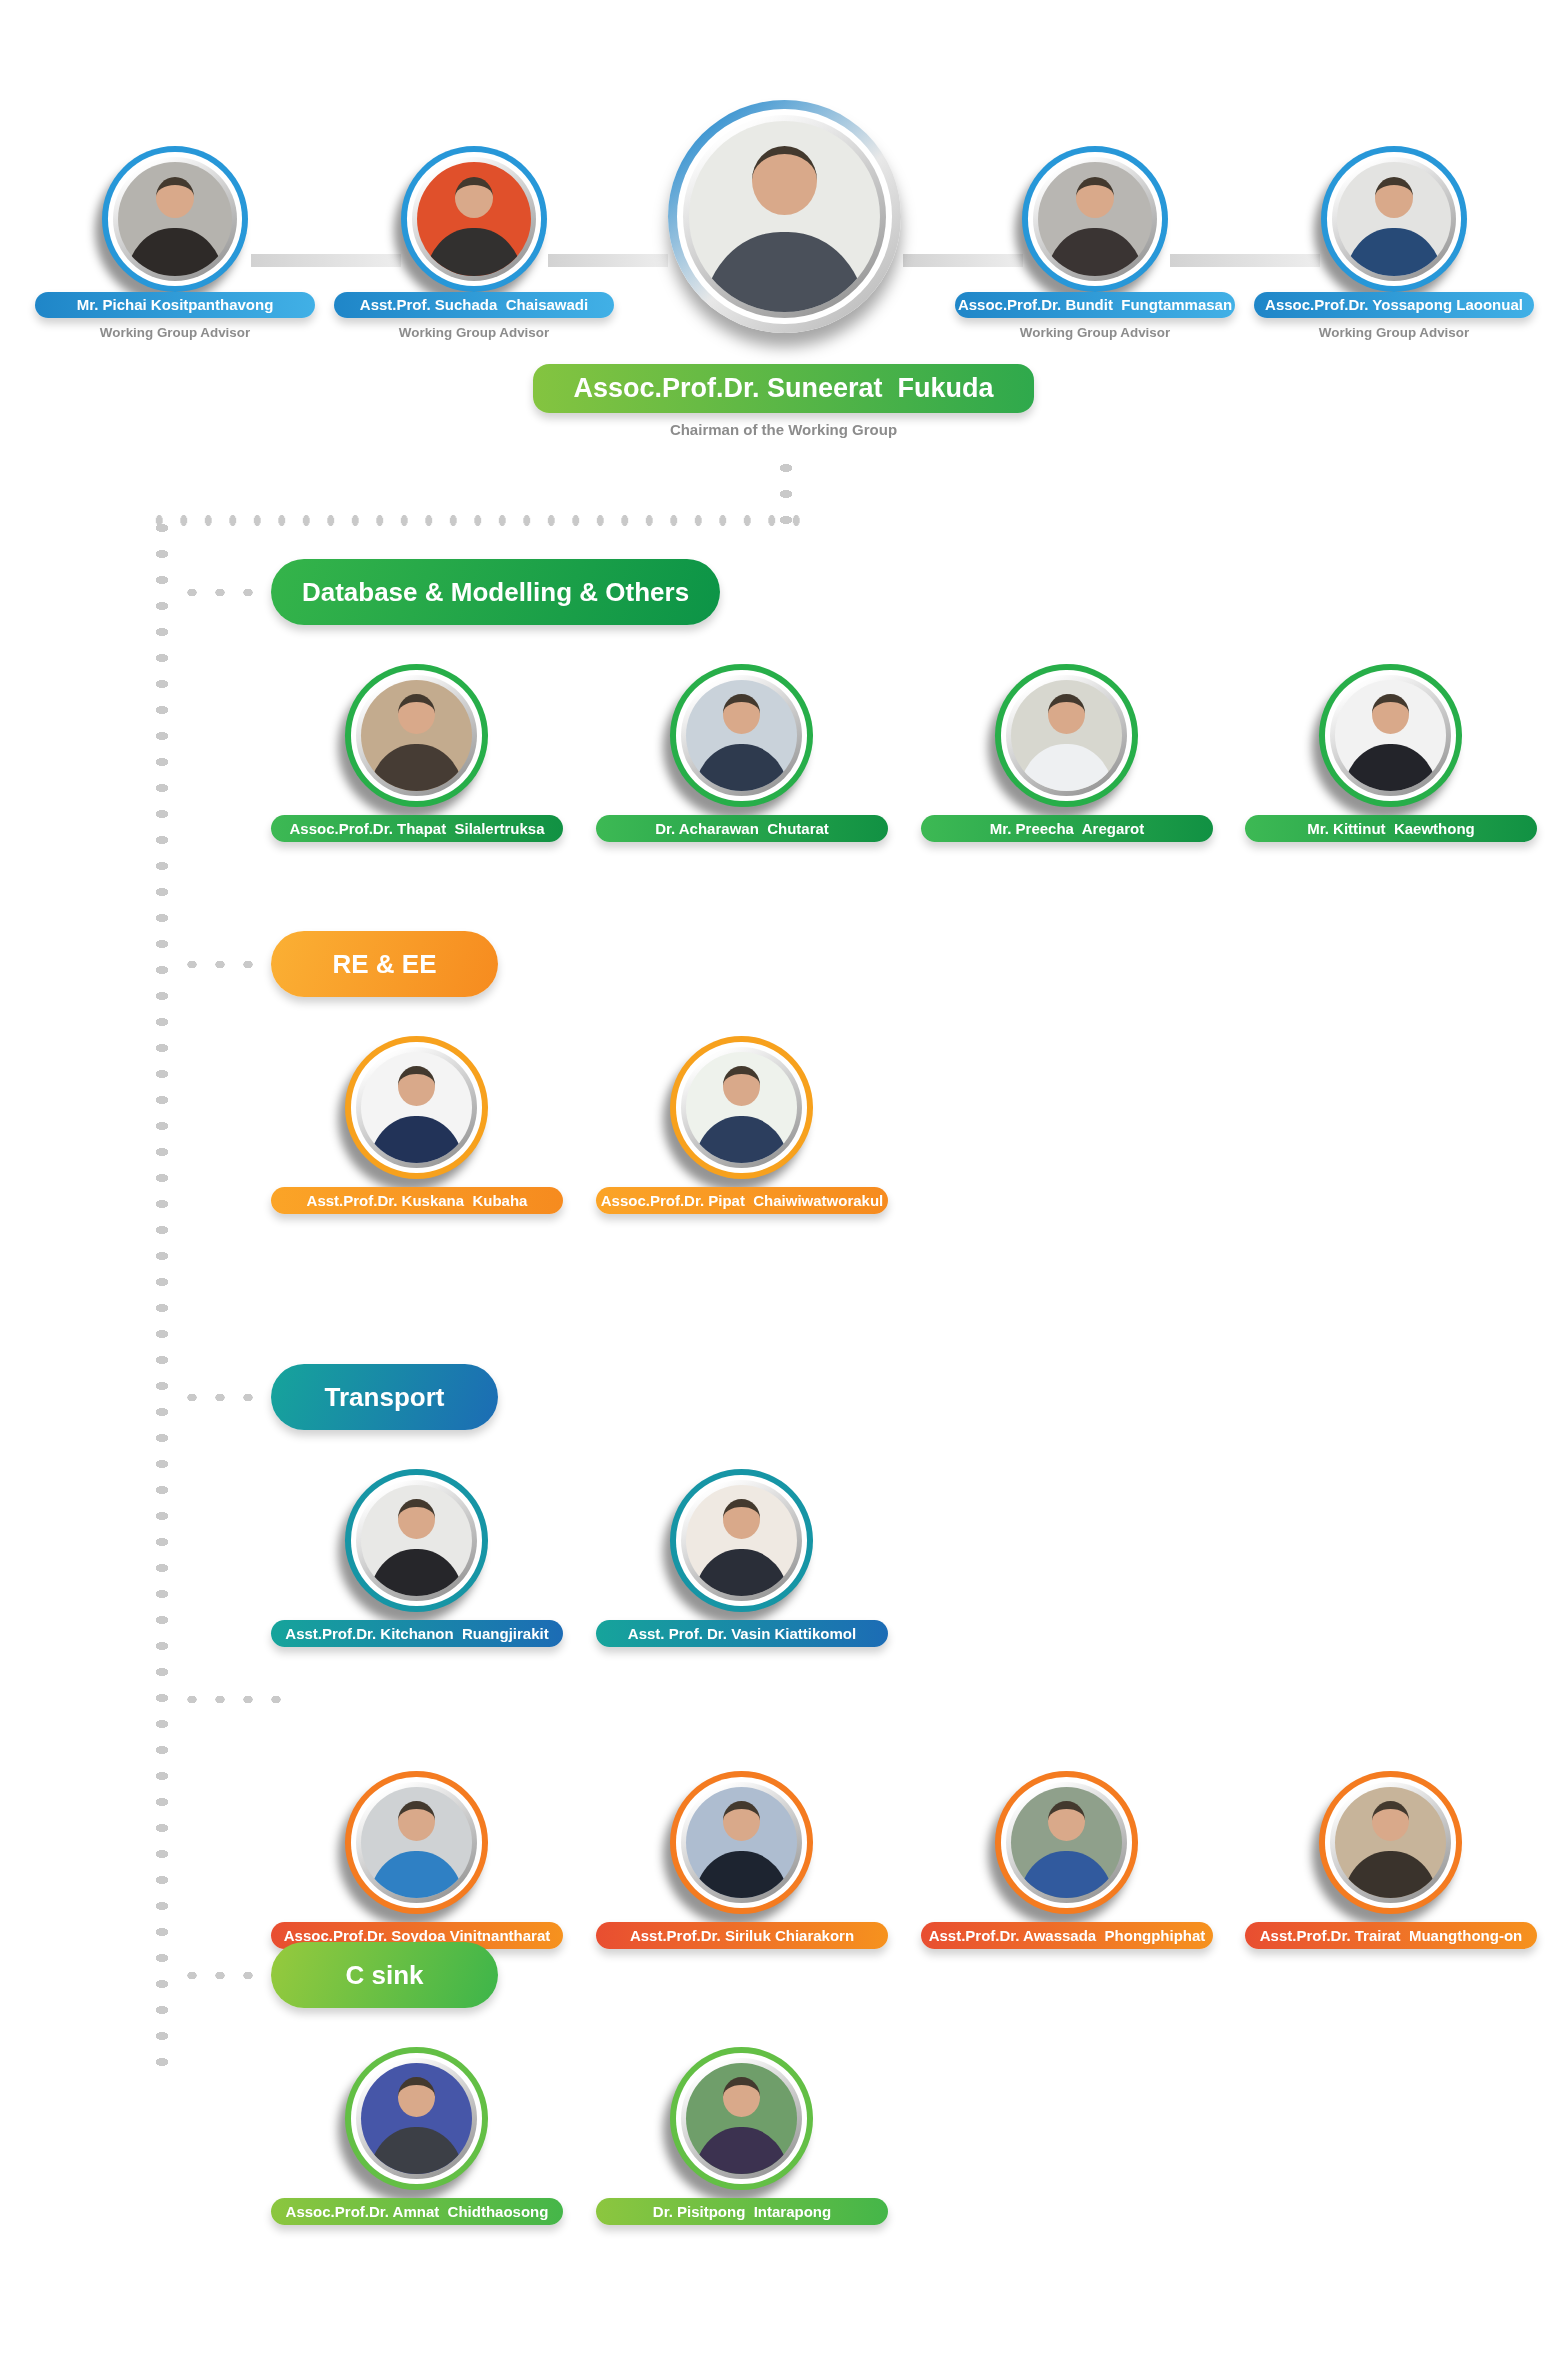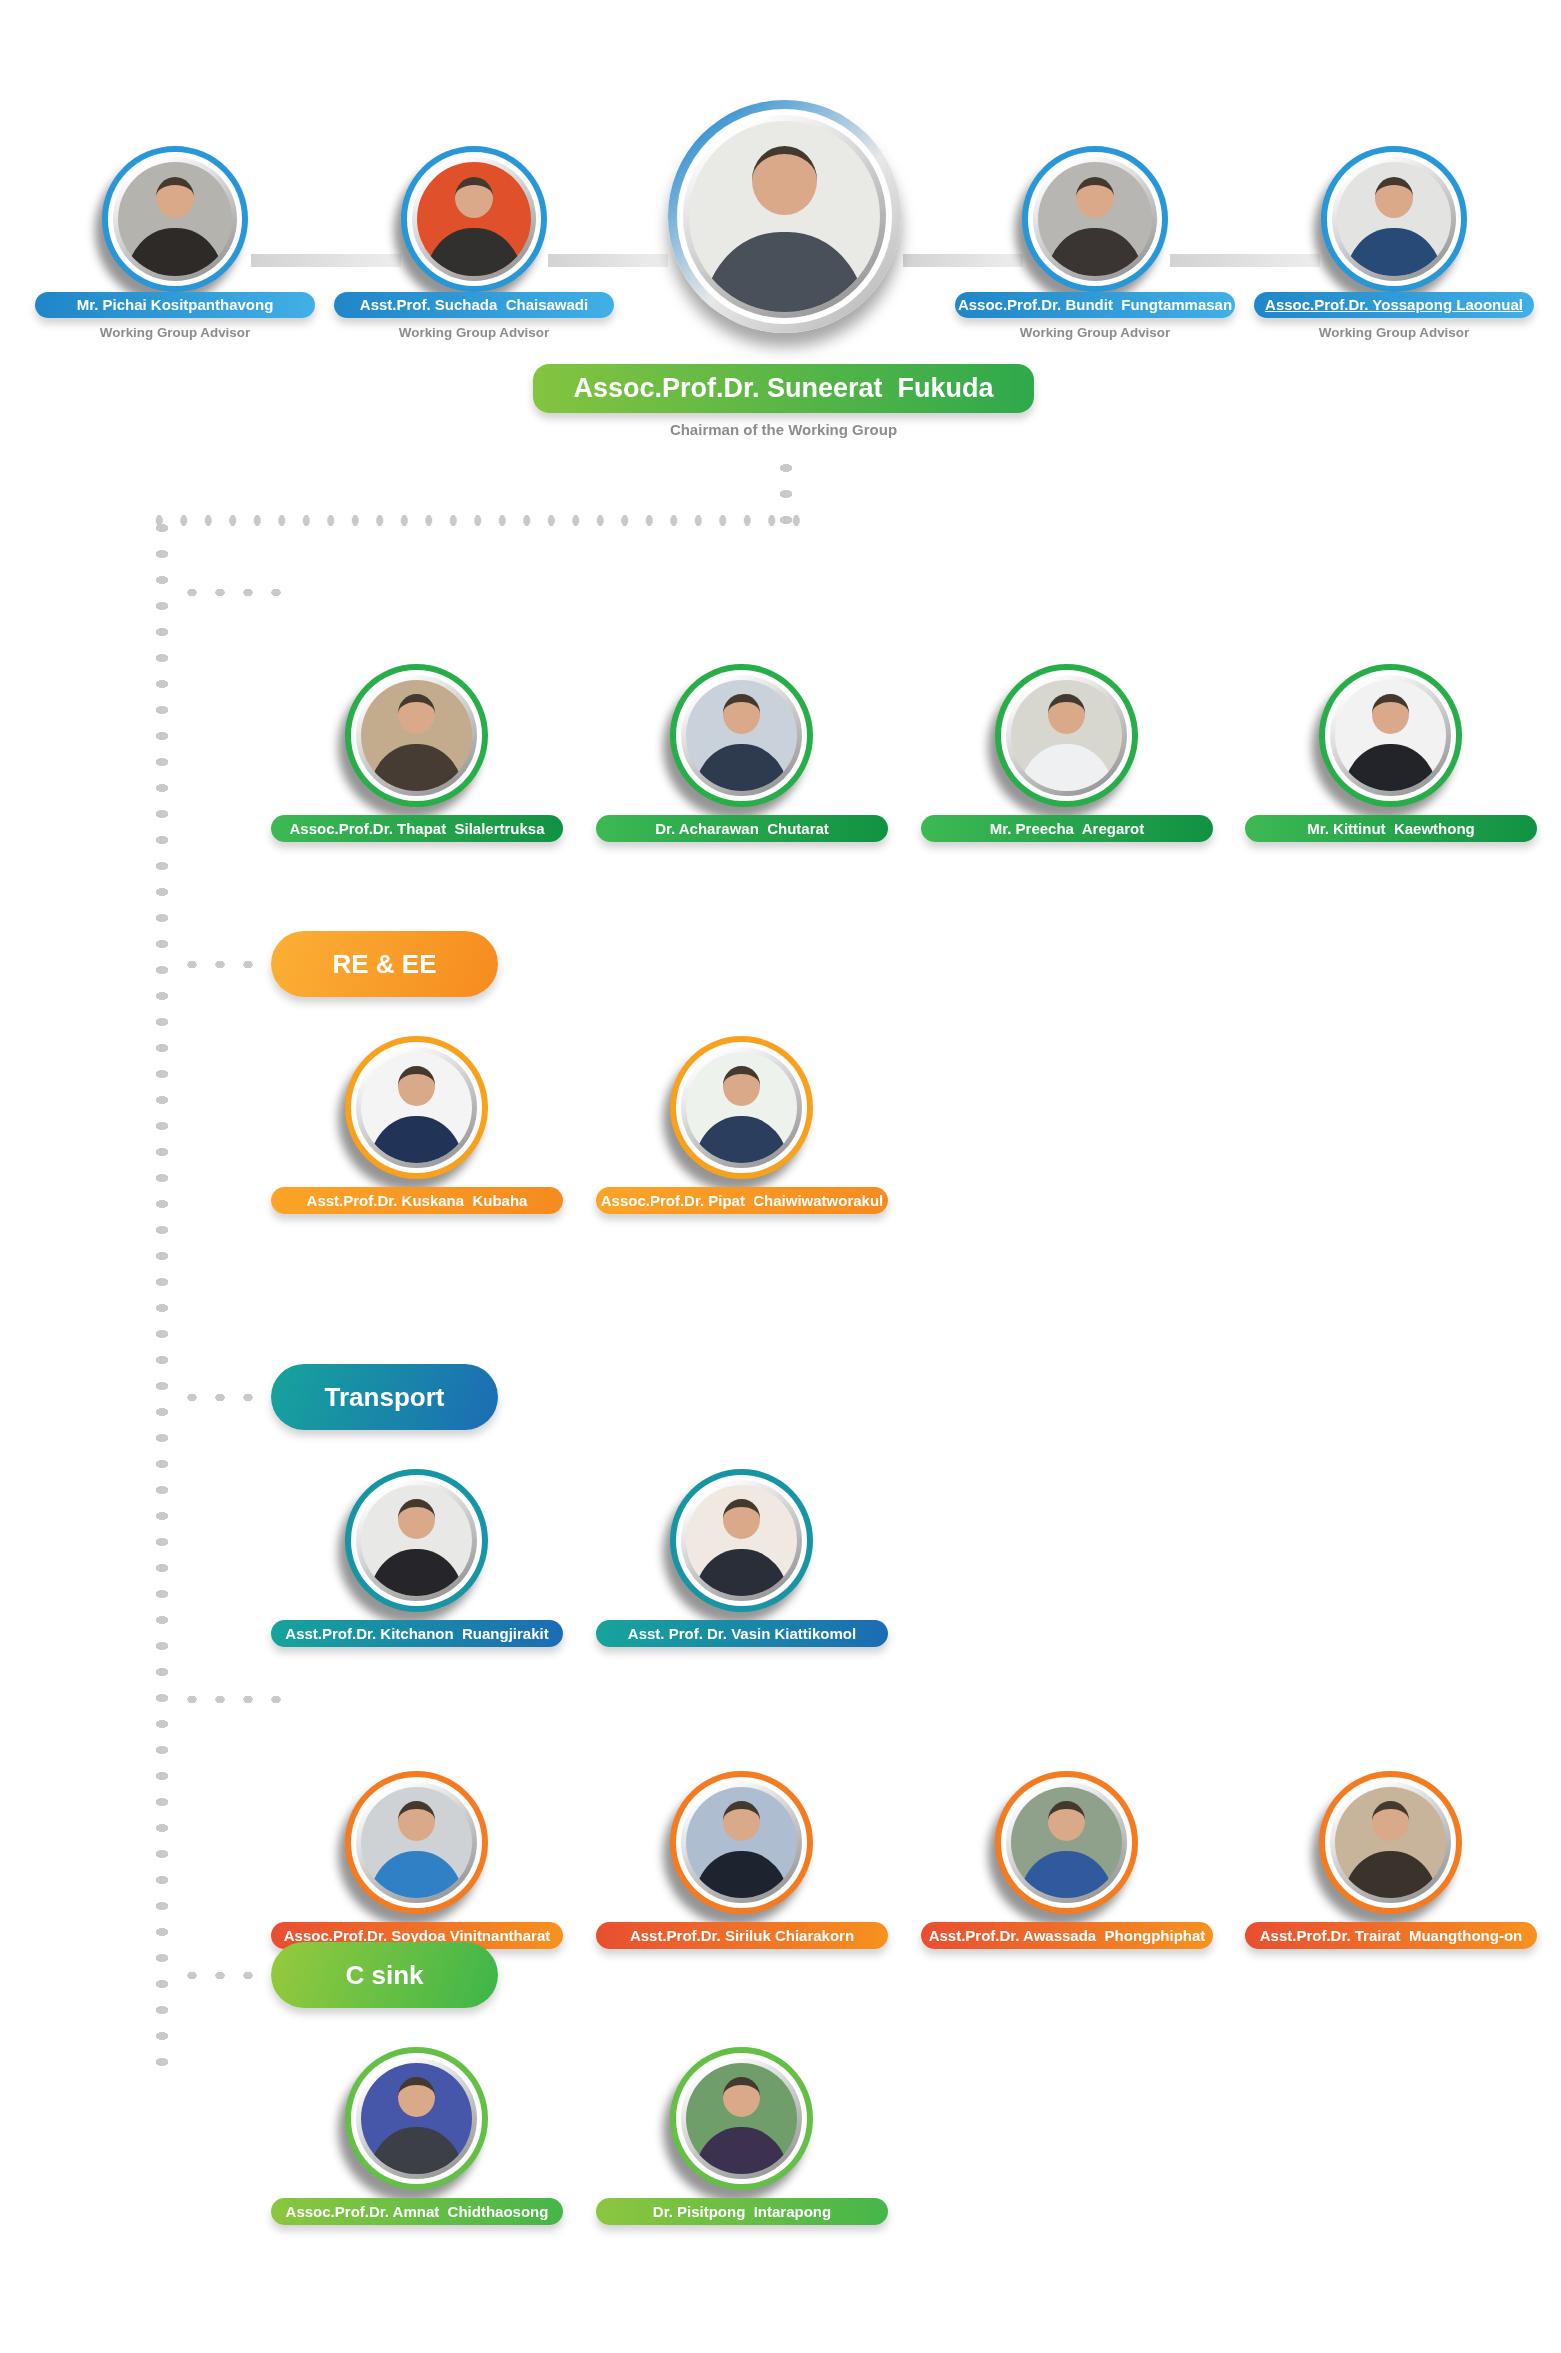--- a/index.html
+++ b/index.html
@@ -30,21 +30,21 @@
   .role{position:absolute;color:#8c8c8c;font-weight:bold;font-size:13.4px;text-align:center;white-space:pre;}
   .chair-pill{height:49px;line-height:49px;font-size:27px;border-radius:16.3px;background:linear-gradient(90deg,var(--g1),var(--g2));}
   .chair-title{position:absolute;color:#8c8c8c;font-weight:bold;font-size:15px;text-align:center;white-space:pre;}
 
   
   .hline{position:absolute;height:13px;background:linear-gradient(90deg,#d2d2d2,#eeeeee);}
 
   
   .avatar.adv{width:146px;height:146px;top:146px;}
   .a1{left:102px;} .a2{left:401px;} .a3{left:1022px;} .a4{left:1321px;}
-  .adv-label.l1{left:35px;} .adv-label.l2{left:334px;} .adv-label.l3{left:955px;} .adv-label.l4{left:1254px;text-decoration:underline;}
+  .adv-label.l1{left:35px;} .adv-label.l2{left:334px;} .adv-label.l3{left:955px;} .adv-label.l4{left:1254px;}
   .adv-label{top:292px;width:280px;}
   .role{top:325px;width:280px;}
   .role.l1{left:35px;} .role.l2{left:334px;} .role.l3{left:955px;} .role.l4{left:1254px;}
 
   
   .sect{position:absolute;left:0;width:1561px;height:292px;}
   .sect .section-pill{left:271px;top:0;}
   .sect .section-pill.wide{width:449px;}
   .sect .section-pill.narrow{width:227px;}
   .sect .dots-mini{left:178px;top:28.6px;width:111px;}
@@ -106,20 +106,21 @@
     <div class="pill chair-pill" style="left:533px;top:364px;width:501px;">Assoc.Prof.Dr. Suneerat  Fukuda</div>
     <div class="chair-title" style="left:533px;top:421px;width:501px;">Chairman of the Working Group</div>
   </div>
 
   <div class="dots-v" style="left:779px;top:455px;height:70px;"></div>
   <div class="dots-h" style="left:147px;top:515px;width:654px;"></div>
   <div class="dots-v" style="left:155px;top:515px;height:1557px;"></div>
 
   <section class="sect" style="top: 559px; --ring: #27ae49; --g1: #35b44a; --g2: #0c9447; --lg1: #3db954; --lg2: #119143;">
     <div class="dots-mini"></div>
+    <div class="pill section-pill wide">Database &amp; Modelling &amp; Others</div>
 
     <div class="avatar m c1" style="--bg: #c3ab8e; --suit: #463c34;">
         <div class="white"></div>
         <div class="silver"></div>
         <div class="photo"></div>
       </div>
     <div class="avatar m c2" style="--bg: #c9d2da; --suit: #2e3a4e;">
         <div class="white"></div>
         <div class="silver"></div>
         <div class="photo"></div>

